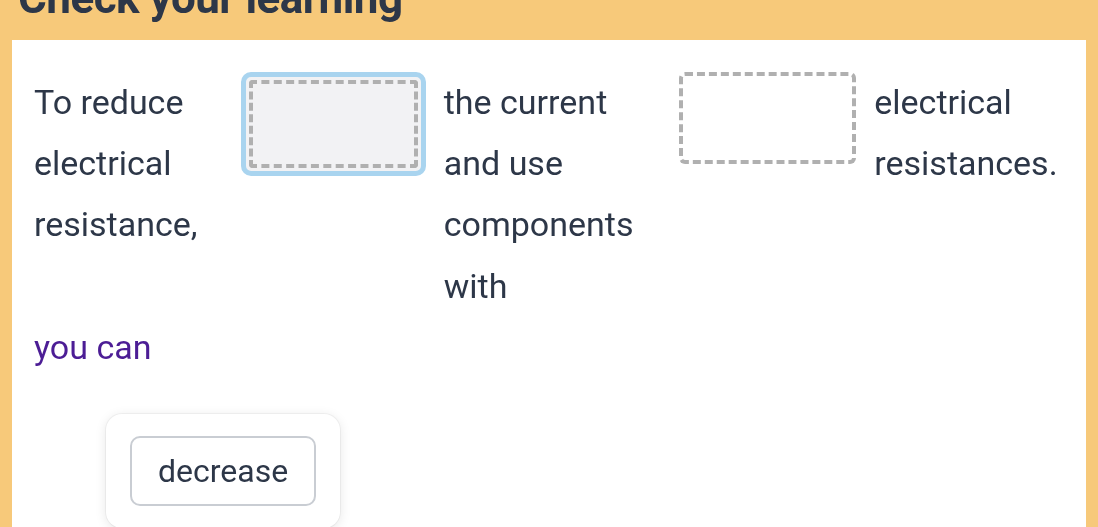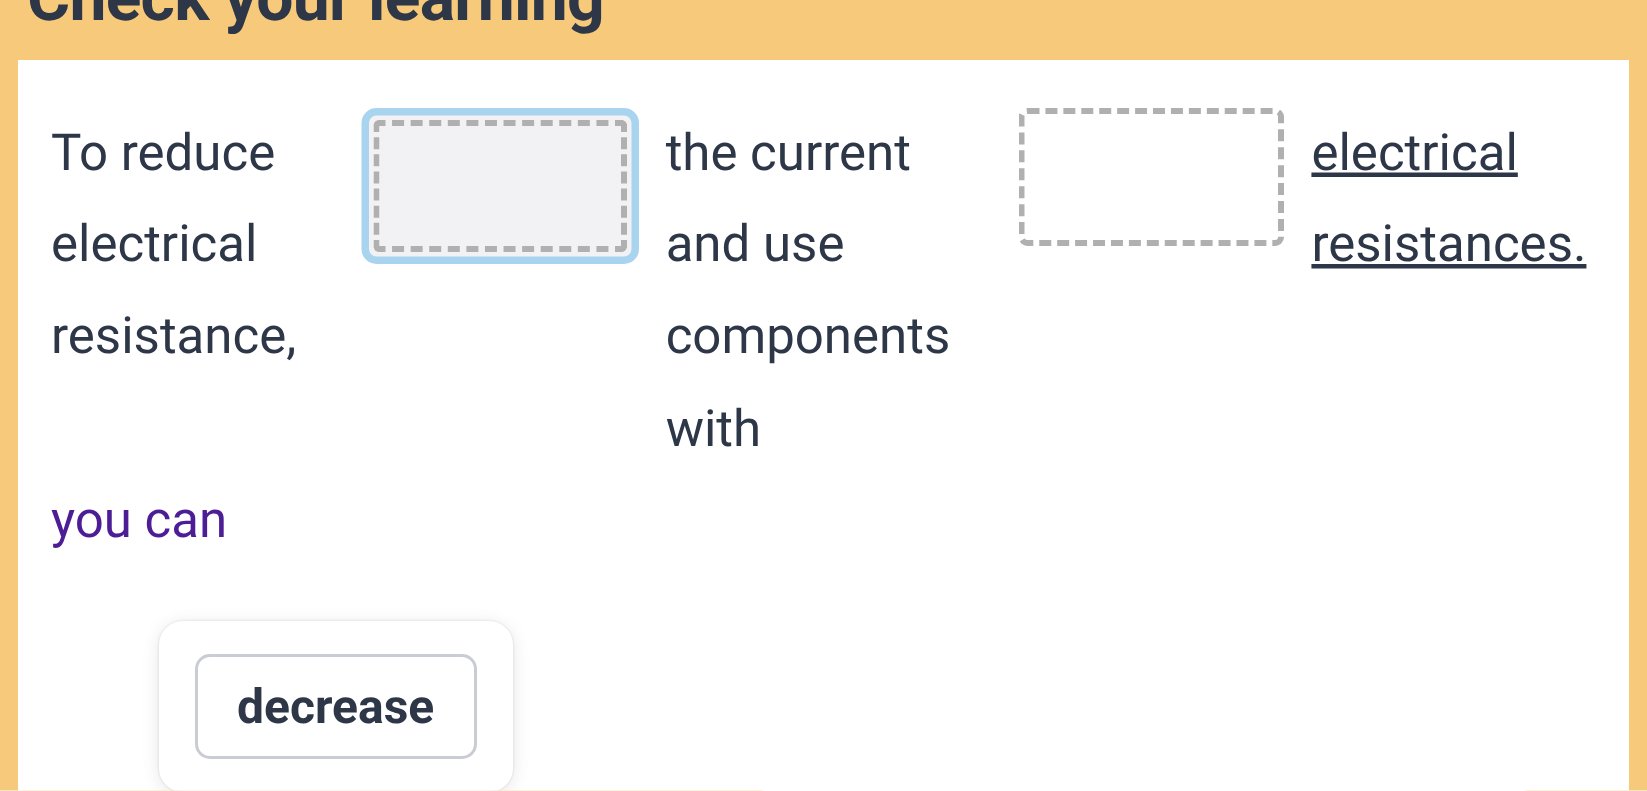--- a/index.html
+++ b/index.html
@@ -31,21 +31,21 @@
       gap: 0;
     }
     .col-text {
       font-size: 34px;
       color: #2d3748;
       line-height: 1.8;
       font-weight: 400;
     }
     .seg1 { width: 210px; }
     .seg2 { width: 250px; padding-left: 10px; }
-    .seg3 { width: 210px; padding-left: 10px; text-decoration: underline; }
+    .seg3 { width: 210px; padding-left: 10px; }
 
     .drop-slot {
       display: inline-block;
       vertical-align: middle;
       border-radius: 10px;
       margin: 0 8px;
     }
     .drop-slot.active {
       width: 194px;
       height: 104px;
@@ -76,21 +76,20 @@
 
     .answer-tray {
       margin-top: 36px;
       margin-left: 72px;
       display: inline-flex;
       gap: 40px;
       background: #ffffff;
       border-radius: 16px;
       padding: 22px 24px;
       box-shadow: 0 2px 12px rgba(0,0,0,0.10), 0 0 0 1px rgba(0,0,0,0.04);
-      font-weight: bold;
     }
     .chip {
       font-size: 32px;
       color: #2d3748;
       border: 2px solid #c9cdd3;
       background: #ffffff;
       border-radius: 10px;
       padding: 14px 26px;
       cursor: grab;
       user-select: none;

